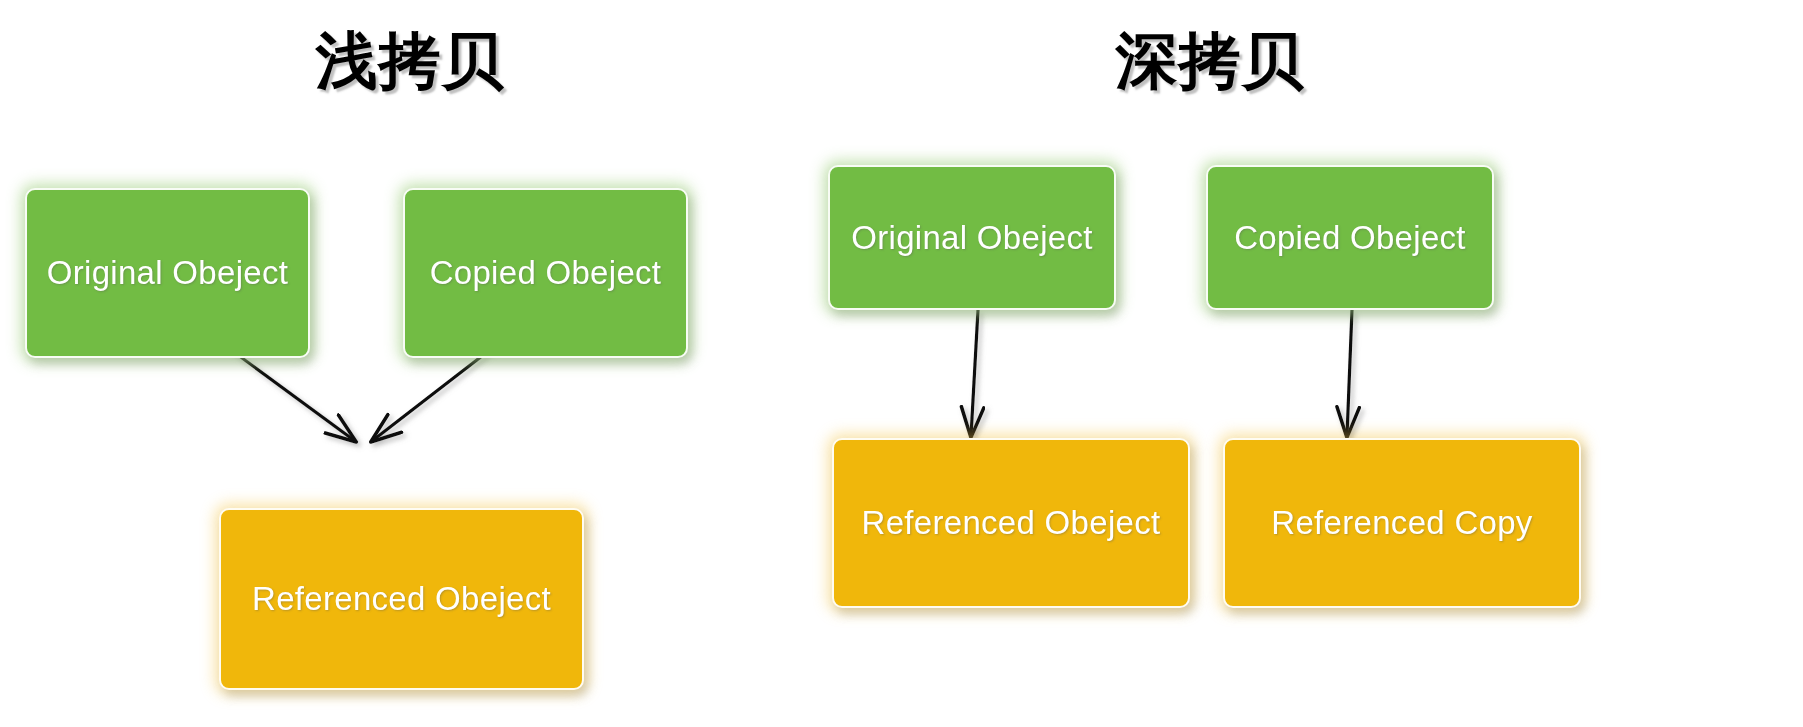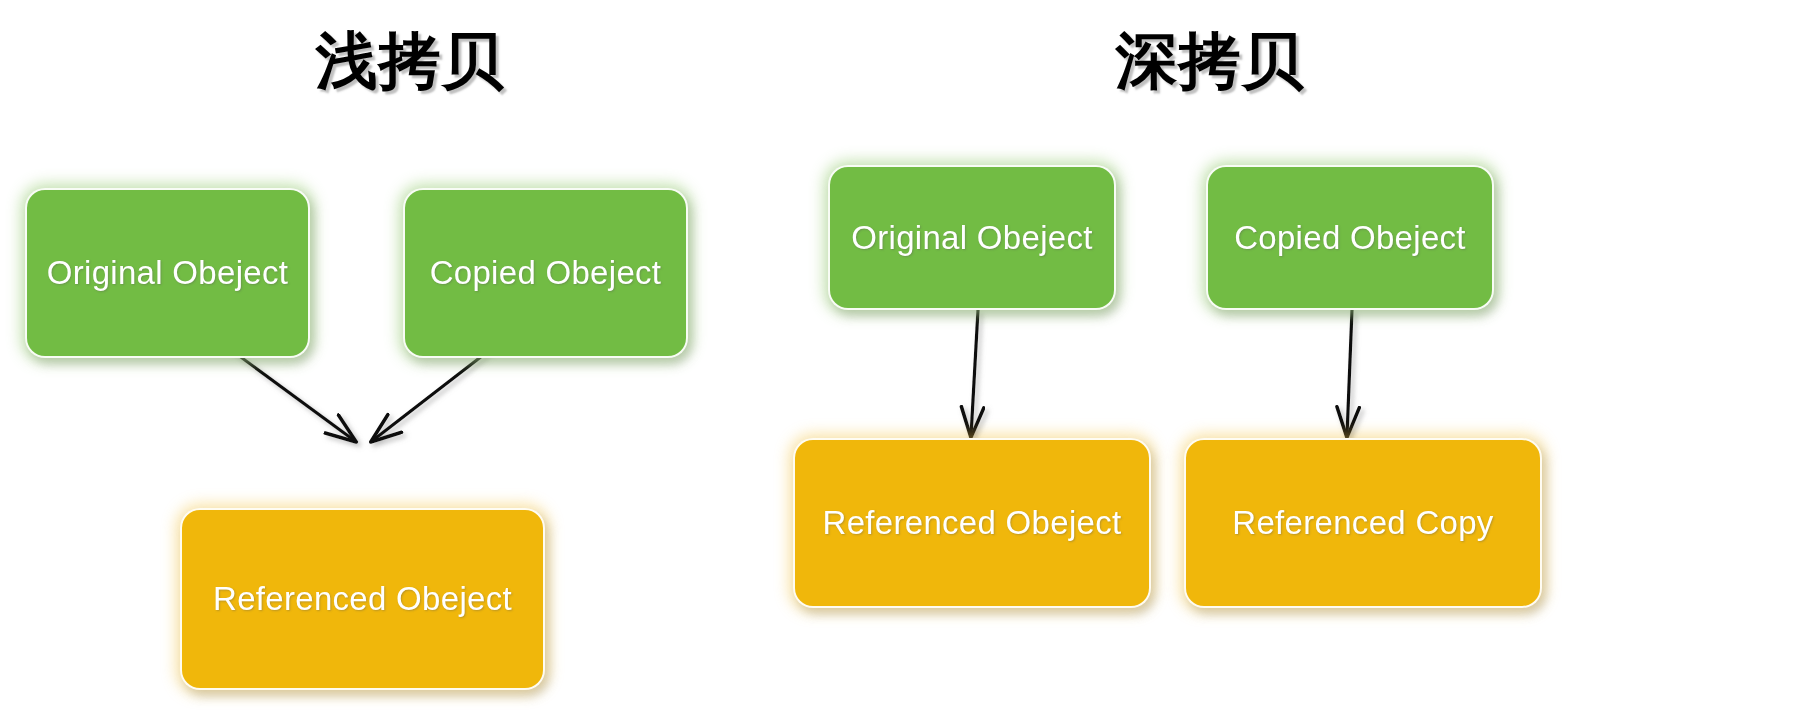--- a/index.html
+++ b/index.html
@@ -32,41 +32,42 @@
     text-align: center;
     text-shadow: 3px 3px 2px rgba(140,140,140,0.55);
   }
   #title-shallow { left: 100px; top: 30px; width: 620px; }
   #title-deep    { left: 900px; top: 30px; width: 620px; }
 
   
   .node {
     position: absolute;
     box-sizing: border-box;
-    border-radius: 20px;
+    border-radius: 10px;
     border: 2px solid rgba(255,255,255,0.95);
     display: flex;
     align-items: center;
     justify-content: center;
     color: #ffffff;
     font-size: 33px;
     font-weight: 400;
     letter-spacing: 0.3px;
     white-space: nowrap;
     z-index: 2;
   }
   .node.green {
     background: #72bc44;
     box-shadow: 0 0 14px 5px rgba(140,200,100,0.45),
                 4px 6px 10px rgba(120,120,120,0.35);
   }
   .node.orange {
     background: #f0b70b;
     box-shadow: 0 0 14px 5px rgba(245,195,60,0.40),
                 4px 6px 10px rgba(120,120,120,0.35);
+    margin-left: 39px;
   }
   .node .node-label {
     pointer-events: none;
     text-shadow: 1px 1px 2px rgba(90,90,90,0.35);
   }
 
   
   #connectors {
     position: absolute;
     left: 0;

